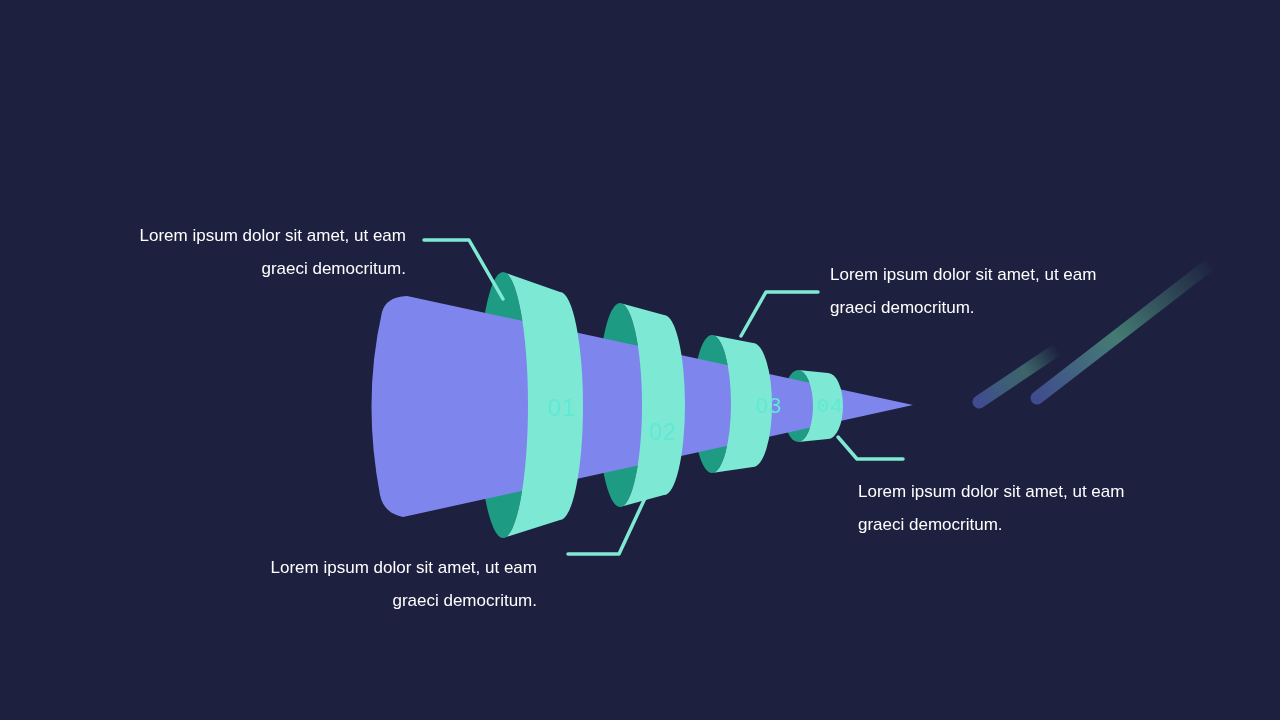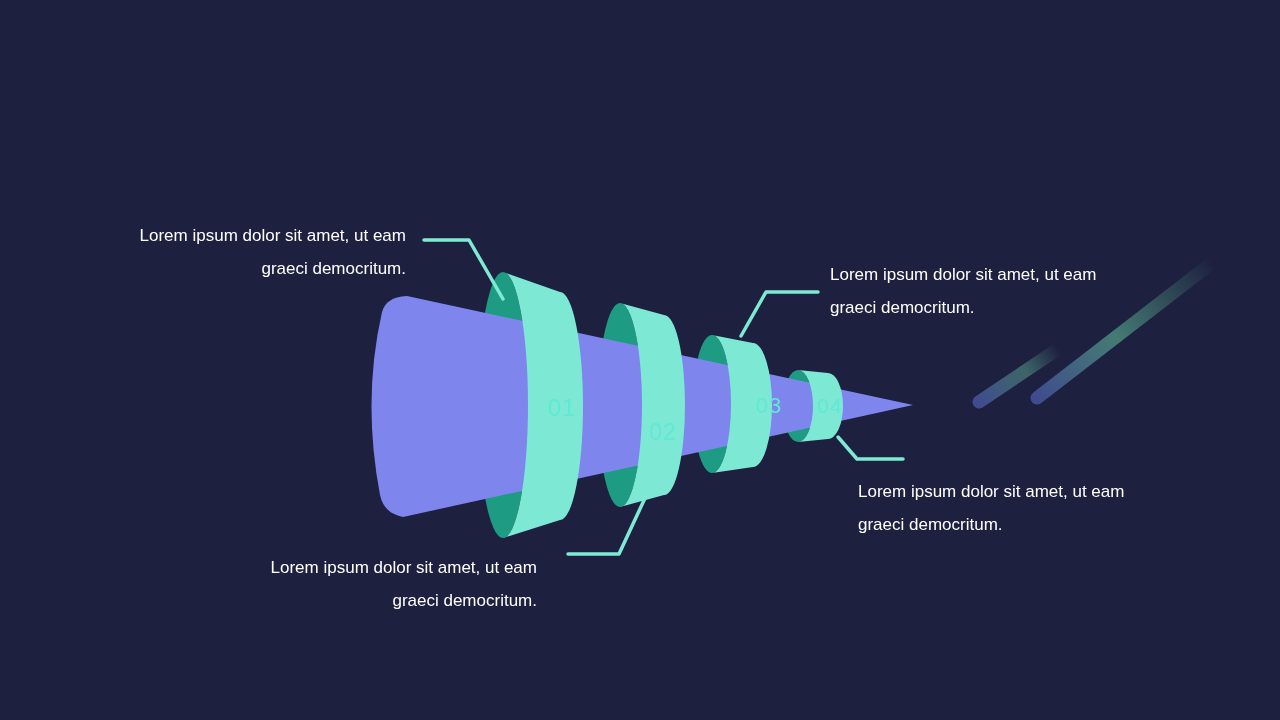--- a/index.html
+++ b/index.html
@@ -35,21 +35,21 @@
   .ring-number{
     position:absolute;
     transform:translate(-50%,-50%);
     color:#5eead4;
     font-weight:300;
     letter-spacing:1px;
   }
   .rn-1{font-size:24px;}
   .rn-2{font-size:23px;}
   .rn-3{font-size:22px;margin-left:13px;}
-  .rn-4{font-size:21px;}
+  .rn-4{font-size:21px;font-family:Liberation Mono, monospace;}
 </style>
 </head>
 <body>
 
 <div class="slide">
 
 
   <svg class="diagram-svg" width="1280" height="720" viewBox="0 0 1280 720">
     <defs>
       <linearGradient id="streakLong" gradientUnits="userSpaceOnUse" x1="1037" y1="398" x2="1213" y2="262">

